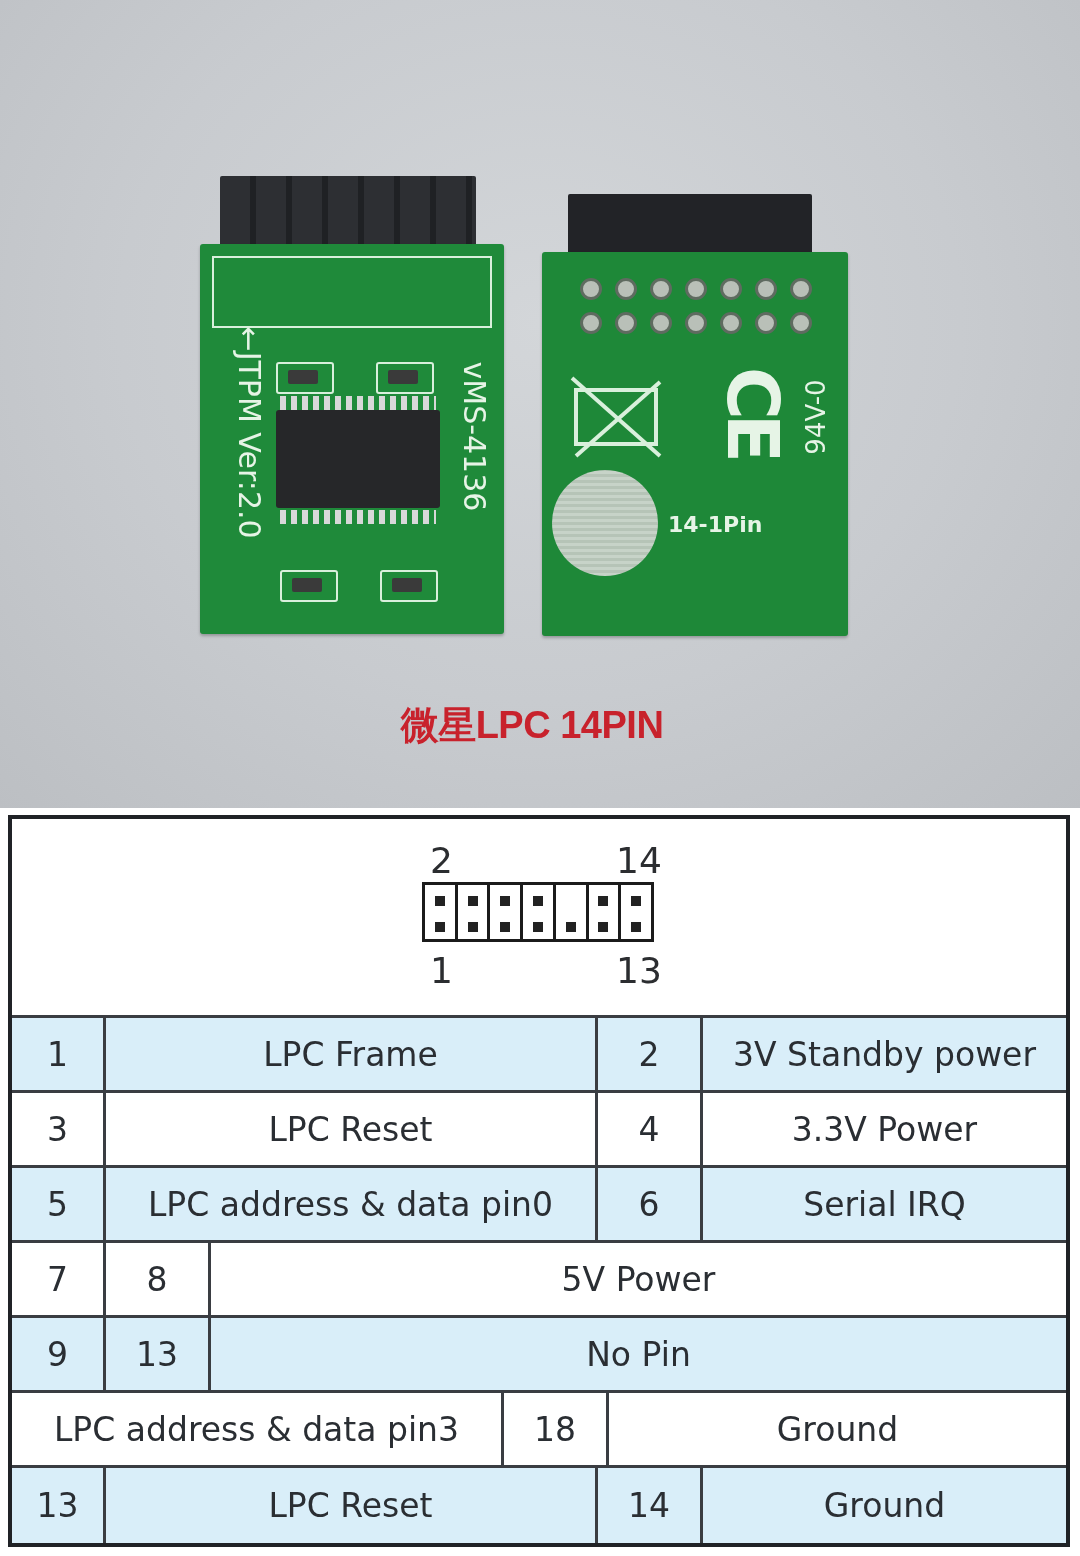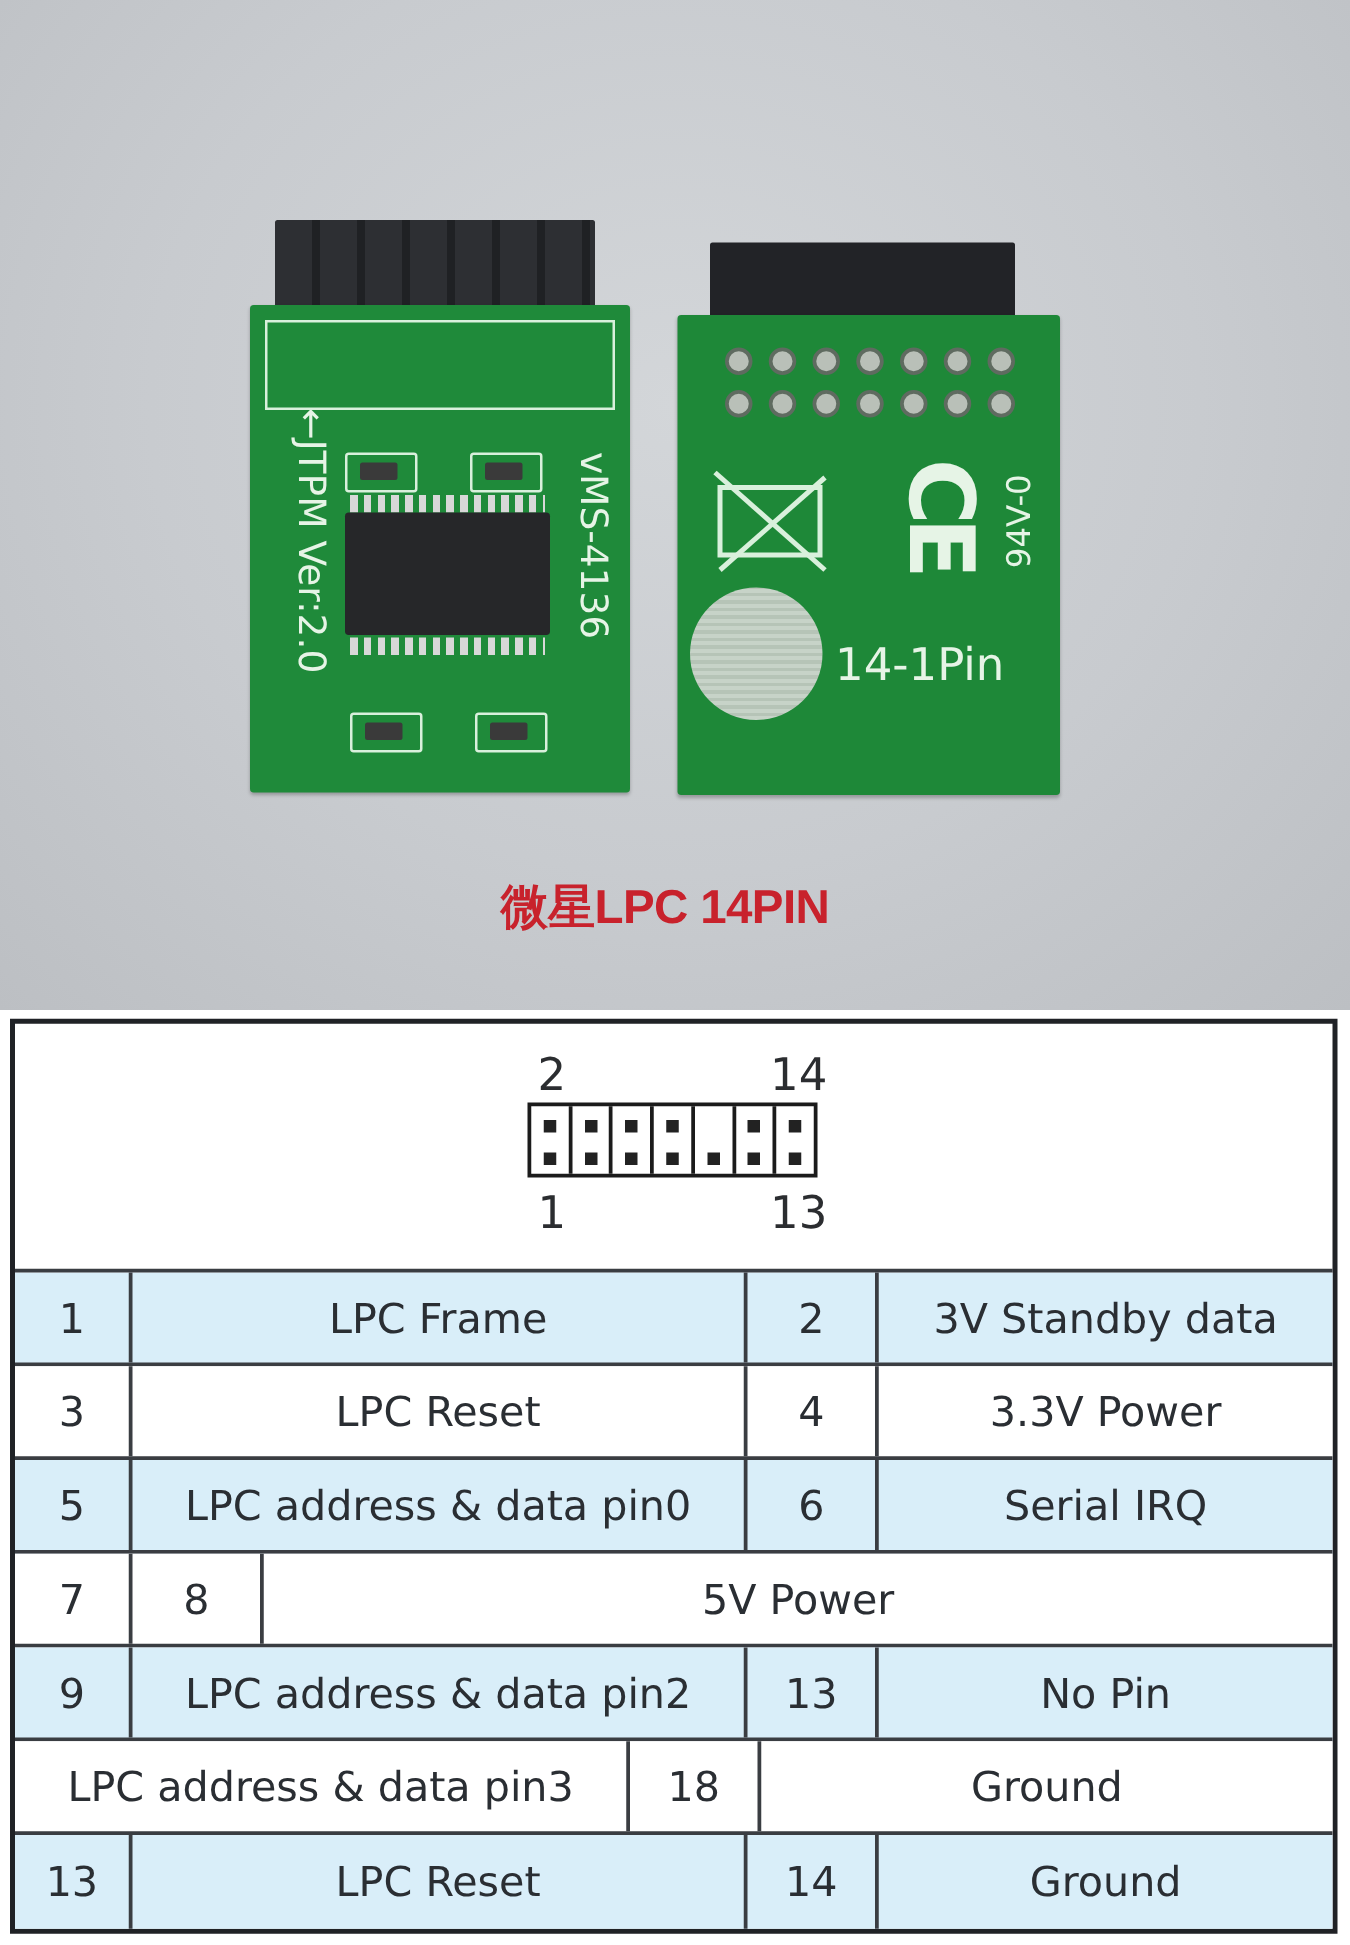--- a/index.html
+++ b/index.html
@@ -85,21 +85,21 @@
     <div class="pad" style="left:178px;top:60px;"></div>
     <div class="pad" style="left:213px;top:60px;"></div>
     <div class="pad" style="left:248px;top:60px;"></div>
     <svg style="position:absolute;left:20px;top:120px;" width="110" height="90">
       <rect x="14" y="18" width="80" height="54" fill="none" stroke="#d9f0dc" stroke-width="4"></rect>
       <line x1="10" y1="6" x2="98" y2="84" stroke="#d9f0dc" stroke-width="4"></line>
       <line x1="98" y1="10" x2="14" y2="84" stroke="#d9f0dc" stroke-width="4"></line>
     </svg>
     <div class="silk-text" style="left:166px;top:118px;font-size:72px;font-weight:bold;transform:rotate(90deg);transform-origin:center;letter-spacing:-6px;">CE</div>
     <div class="silk-text" style="left:236px;top:150px;font-size:26px;transform:rotate(-90deg);transform-origin:center;">94V-0</div>
-    <div class="silk-text" style="left:126px;top:260px;font-size:36px;">14-1Pin</div>
+    <div class="silk-text" style="left:126px;top:260px;font-size:22px;font-weight:bold;">14-1Pin</div>
   </div>
   <div class="round-label"></div>
 
   <div class="caption">微星LPC 14PIN</div>
 </div>
 
 <div class="pintable">
   <div class="diagram-cell">
     <div class="pin-label" style="left:418px;top:24px;">2</div>
     <div class="pin-label" style="left:604px;top:24px;">14</div>
@@ -133,42 +133,41 @@
         </div>
     </div>
     <div class="pin-label" style="left:418px;top:134px;">1</div>
     <div class="pin-label" style="left:604px;top:134px;">13</div>
   </div>
 
   <div class="row shaded">
     <div class="cell c1">1</div>
     <div class="cell c2">LPC Frame</div>
     <div class="cell c3">2</div>
-    <div class="cell c4">3V Standby data</div>
+    <div class="cell c4">3V Standby power</div>
   </div>
   <div class="row plain">
     <div class="cell c1">3</div>
     <div class="cell c2">LPC Reset</div>
     <div class="cell c3">4</div>
     <div class="cell c4">3.3V Power</div>
   </div>
   <div class="row shaded">
     <div class="cell c1">5</div>
     <div class="cell c2">LPC address &amp; data pin0</div>
     <div class="cell c3">6</div>
     <div class="cell c4">Serial IRQ</div>
   </div>
   <div class="row plain">
     <div class="cell c1">7</div>
     <div class="cell c3">8</div>
     <div class="cell c4">5V Power</div>
   </div>
   <div class="row shaded">
     <div class="cell c1">9</div>
-    <div class="cell c2">LPC address &amp; data pin2</div>
     <div class="cell c3">13</div>
     <div class="cell c4">No Pin</div>
   </div>
   <div class="row plain">
     <div class="cell c2">LPC address &amp; data pin3</div>
     <div class="cell c3">18</div>
     <div class="cell c4">Ground</div>
   </div>
   <div class="row shaded">
     <div class="cell c1">13</div>

